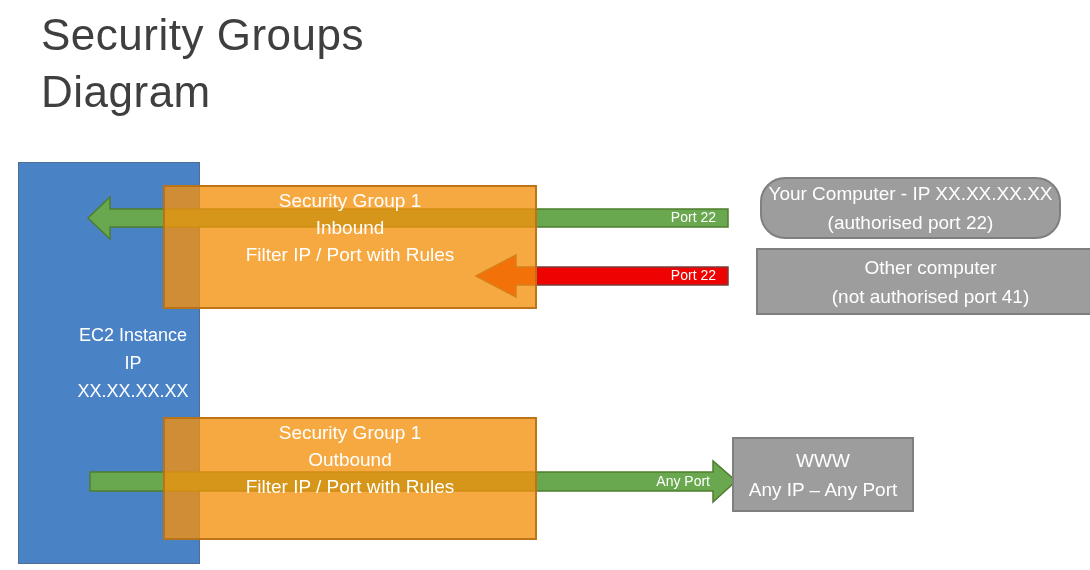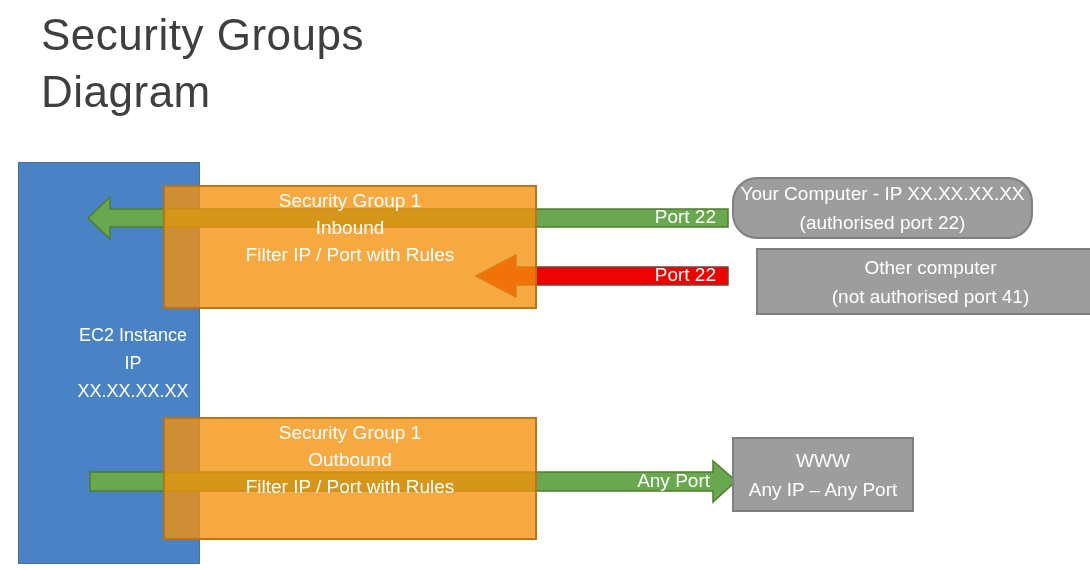--- a/index.html
+++ b/index.html
@@ -26,34 +26,34 @@
     position:absolute;left:163px;width:374px;
     background:rgba(245,145,11,0.78);
     border:2px solid rgba(184,112,20,0.92);box-sizing:border-box;
     z-index:3;display:flex;flex-direction:column;justify-content:flex-start;
     align-items:center;color:#fff;font-size:19px;line-height:27px;text-align:center;
   }
   .sg-in{top:185px;height:124px;}
   .sg-out{top:417px;height:123px;}
   
   .label{
-    position:absolute;z-index:4;color:#fff;font-size:19px;line-height:24px;
+    position:absolute;z-index:4;color:#fff;font-size:14px;line-height:24px;
     width:150px;text-align:right;
   }
   .label-in-allowed{left:566px;top:205px;}
   .label-in-blocked{left:566px;top:263px;}
   .label-out{left:560px;top:469px;}
   
   .endpoint{
     position:absolute;background:#9d9d9d;border:2px solid #7f7f7f;
     box-sizing:border-box;z-index:2;display:flex;flex-direction:column;
     justify-content:center;align-items:center;color:#fff;font-size:19px;
     line-height:29px;text-align:center;
   }
-  .ep-your{left:732px;top:177px;width:301px;height:62px;border-radius:25px;}
+  .ep-your{left:760px;top:177px;width:301px;height:62px;border-radius:25px;}
   .ep-other{left:756px;top:248px;width:349px;height:67px;}
   .ep-www{left:732px;top:437px;width:182px;height:75px;}
 </style>
 </head>
 <body>
 
 <div class="canvas">
 
   <div class="title">
     <div>Security Groups</div>

